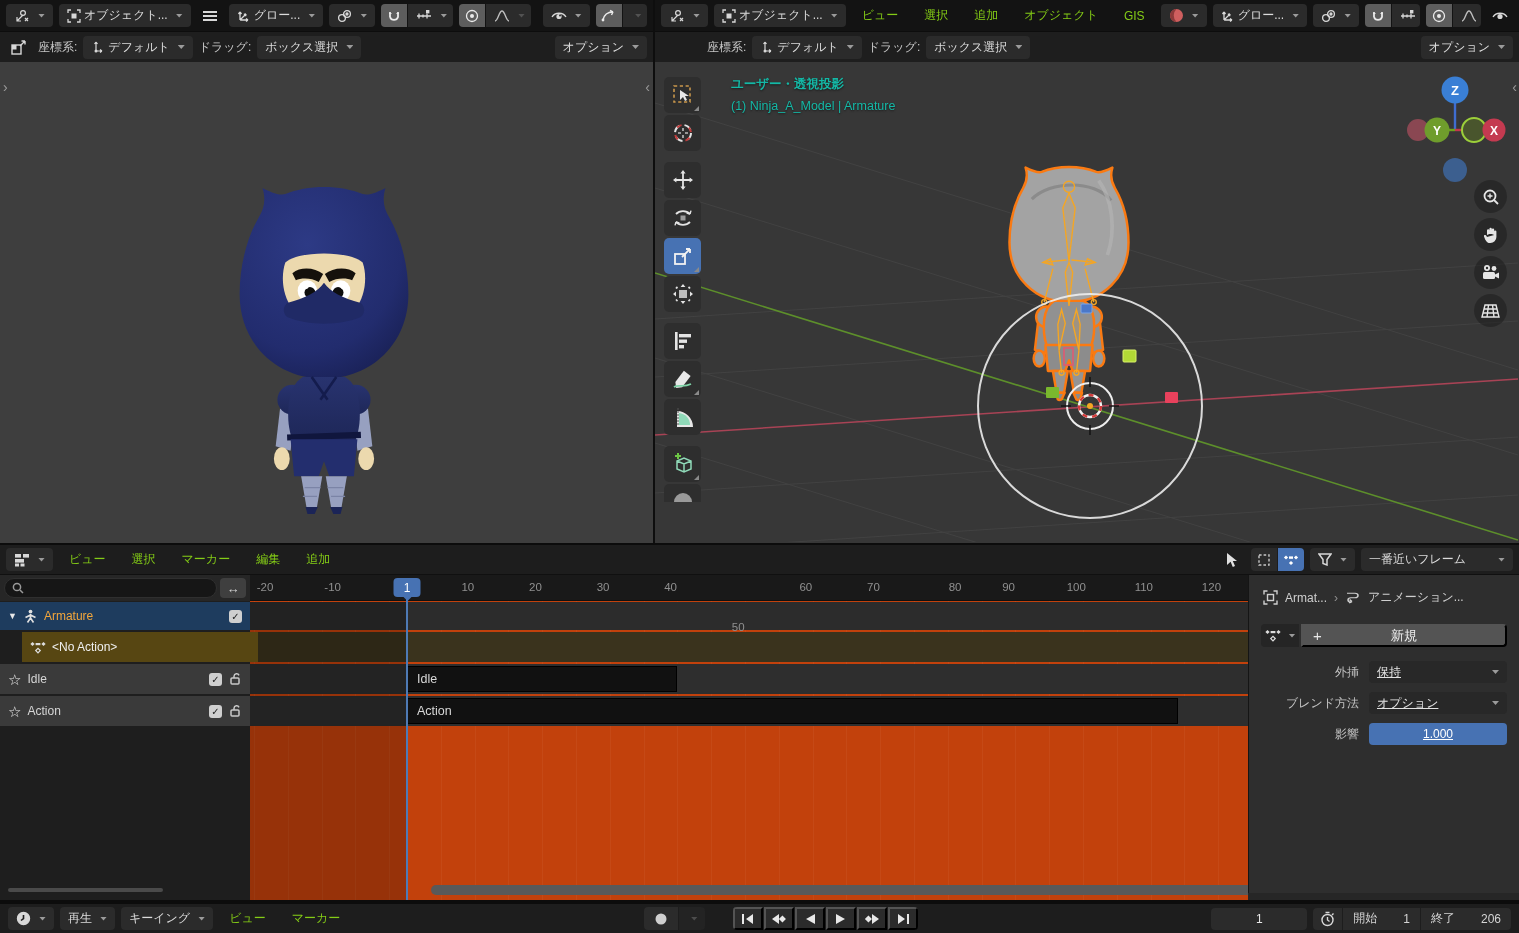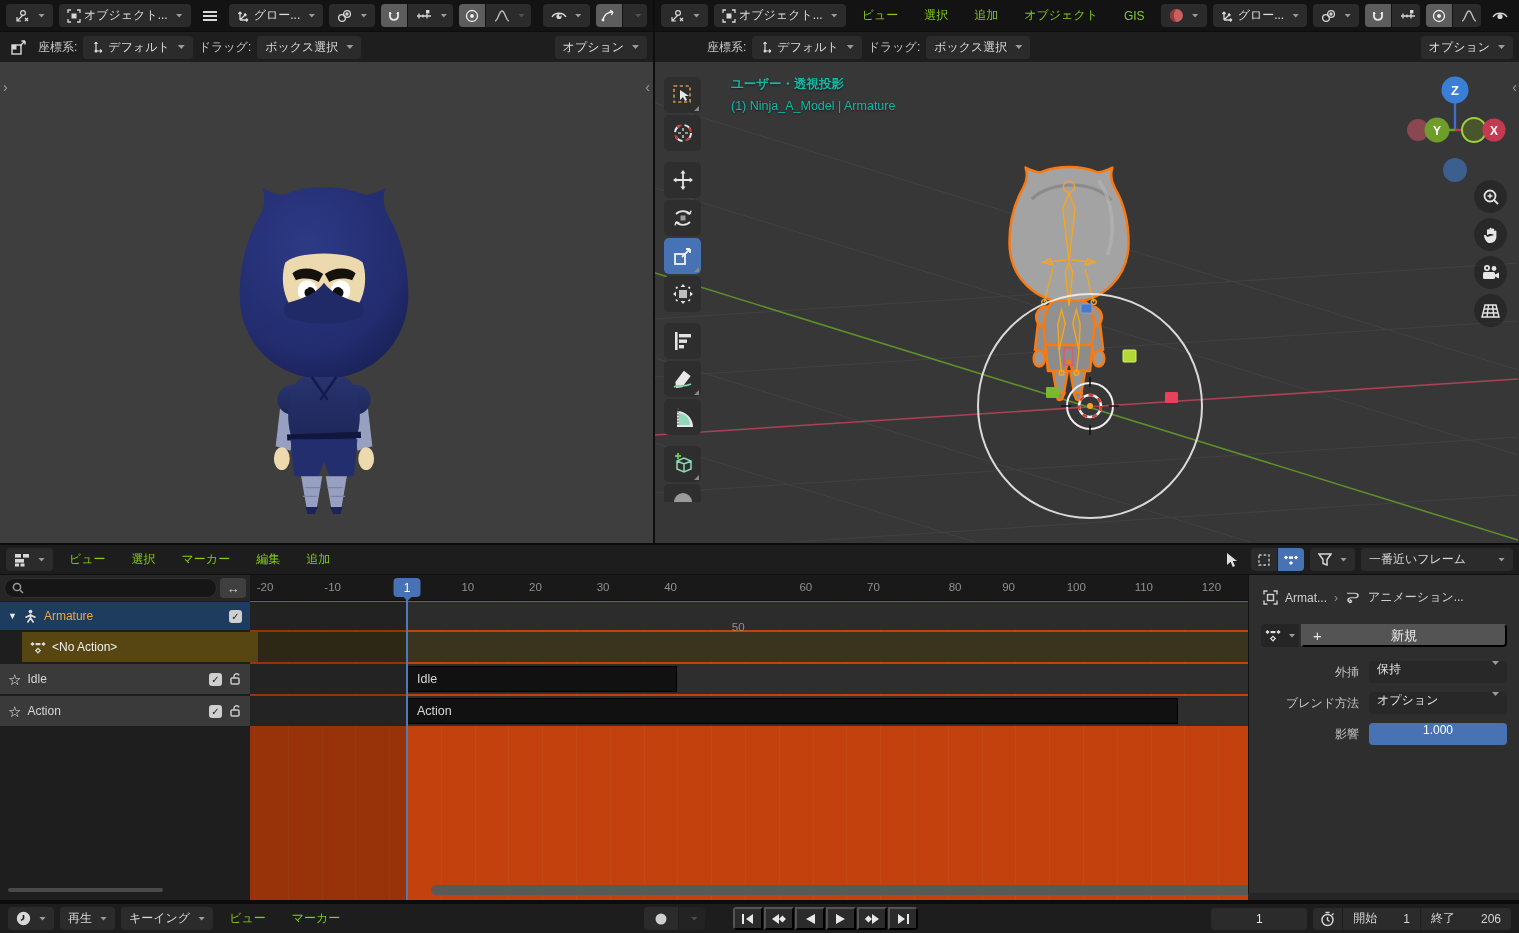--- a/index.html
+++ b/index.html
@@ -109,21 +109,21 @@
   .crumb { display:flex; align-items:center; gap:7px; color:#cfcfcf; margin:4px 0 18px 2px; }
   .newrow { display:flex; gap:2px; margin-bottom:14px; }
   .newrow .dbbtn { width:38px; height:23px; background:#252525; border-radius:4px 0 0 4px; display:flex;
                    align-items:center; justify-content:center; gap:3px; }
   .newrow .newbtn { flex:1; height:23px; background:#545454; border-radius:0 4px 4px 0; color:#f0f0f0;
                     display:flex; align-items:center; position:relative; justify-content:center; }
   .newrow .newbtn .plus { position:absolute; left:10px; font-size:15px; color:#e8e8e8; }
   .proprow { display:flex; align-items:center; margin-bottom:9px; }
   .proprow .plabel { width:108px; text-align:right; padding-right:10px; color:#c3c3c3; }
   .proprow .pctrl { flex:1; height:22px; background:#282828; border-radius:4px; display:flex;
-                    padding:0 8px; color:#e2e2e2; }
+                    align-items:center; padding:0 8px; color:#e2e2e2;text-decoration:underline; }
   .proprow .pctrl .spacer { flex:1; }
   .proprow .pctrl.slider { background:#4772b3; justify-content:center; color:#fff; }
 
   
   .playbar { position:absolute; left:0; bottom:0; width:1519px; height:31px; background:#1d1d1d;
              border-top:2px solid #0c0c0c; display:flex; align-items:center; padding:0 8px; gap:6px; }
   .transport { display:flex; gap:1px; border-radius:4px; overflow:hidden; }
   .tbtn { width:30px; height:23px; background:#2b2b2b; display:flex; align-items:center; justify-content:center; }
   .framefield { width:96px; height:22px; background:#2b2b2b; border-radius:4px; display:flex;
                 align-items:center; justify-content:center; color:#e8e8e8; }

